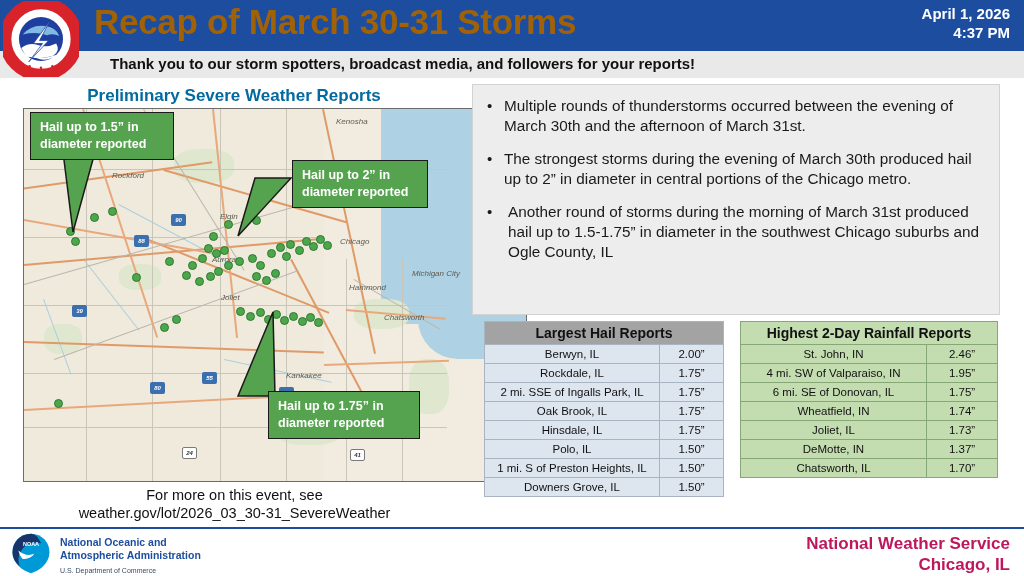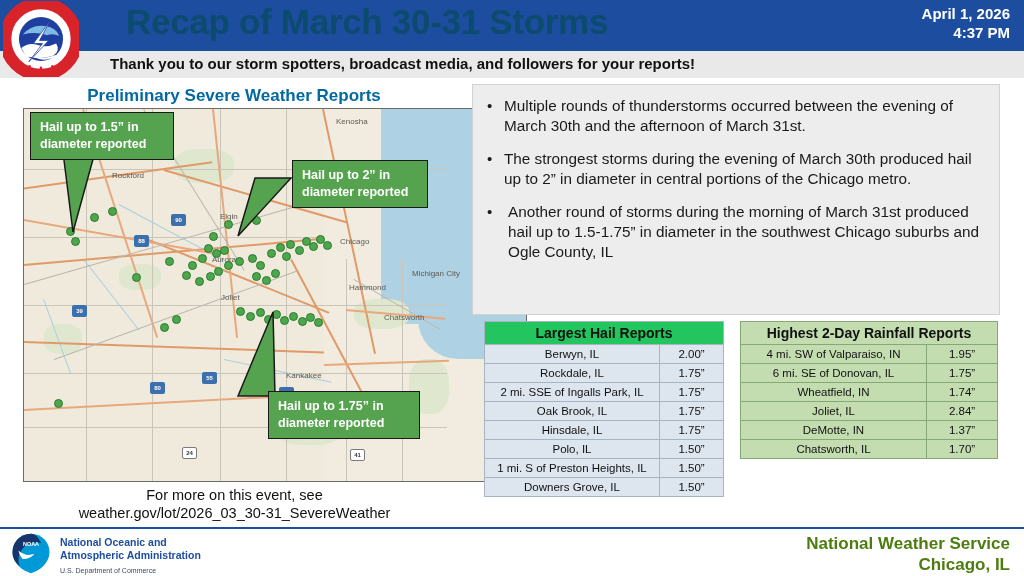--- a/index.html
+++ b/index.html
@@ -10,22 +10,22 @@
     overflow: hidden;
     position: relative;
   }
 
   
   .header-bar {
     position: absolute; left: 0; top: 0; width: 1024px; height: 51px;
     background: #1d4d9f;
   }
   .header-title {
-    position: absolute; left: 126px; top: 2px;
-    font-size: 35px; font-weight: bold; color: #0c4a6e;
+    position: absolute; left: 94px; top: 2px;
+    font-size: 35px; font-weight: bold; color: #a16207;
     letter-spacing: -0.3px; white-space: nowrap;
   }
   .header-date {
     position: absolute; right: 14px; top: 4px;
     text-align: right; color: #ffffff;
     font-size: 15px; font-weight: bold; line-height: 19px;
   }
   .subtitle-bar {
     position: absolute; left: 0; top: 51px; width: 1024px; height: 27px;
     background: #e9e9e9;
@@ -44,20 +44,21 @@
   .map-title {
     position: absolute; left: 24px; top: 86px; width: 420px;
     text-align: center; font-size: 17px; font-weight: bold; color: #0369a1;
   }
   .map-frame {
     position: absolute; left: 23px; top: 108px;
     width: 504px; height: 374px;
     border: 1.5px solid #6b6b6b;
     overflow: hidden;
     background: #f2eee2;
+    font-style: italic;
   }
   .map-land { position: absolute; inset: 0; background: #f1ecdf; }
   .map-land2 {
     position: absolute; left: 0; top: 0; width: 300px; height: 374px;
     background: #efeadc;
   }
   .lake {
     position: absolute; right: 0; top: 0; width: 145px; height: 215px;
     background: #aed2e3;
   }
@@ -127,21 +128,21 @@
   .tbl { position: absolute; border-collapse: collapse; }
   .tbl td, .tbl th {
     border: 1px solid #a9b4c2;
     font-size: 11.5px; color: #111;
     text-align: center; height: 19px; padding: 0 3px;
   }
   .tbl th {
     font-size: 14px; font-weight: bold; height: 23px;
   }
   .hail-tbl { left: 484px; top: 321px; width: 240px; }
-  .hail-tbl th { background: #22c55e; }
+  .hail-tbl th { background: #a3a3a3; }
   .hail-tbl td { background: #dde5ef; }
   .hail-tbl td.loc { width: 175px; }
   .rain-tbl { left: 740px; top: 321px; width: 258px; }
   .rain-tbl th, .rain-tbl td { border-color: #86a876; background: #c3ddb0; }
   .rain-tbl td.loc { width: 186px; }
 
   
   .footer-rule {
     position: absolute; left: 0; top: 527px; width: 1024px; height: 2px;
     background: #1d4d9f;
@@ -151,21 +152,21 @@
     background: #ffffff;
   }
   .noaa-logo { position: absolute; left: 10px; top: 532px; width: 42px; height: 42px; }
   .noaa-text {
     position: absolute; left: 60px; top: 536px;
     color: #1d4d9f; font-size: 10.5px; font-weight: bold; line-height: 13px;
   }
   .noaa-sub { font-size: 7px; font-weight: normal; color: #3a4a63; margin-top: 2px; }
   .footer-right {
     position: absolute; right: 14px; top: 533px;
-    text-align: right; color: #4d7c0f;
+    text-align: right; color: #be185d;
     font-size: 17px; font-weight: bold; line-height: 21px;
   }
 </style>
 </head>
 <body>
 
 <div class="header-bar"></div>
 <div class="subtitle-bar"></div>
 
 <svg class="nws-seal" viewBox="0 0 100 100">
@@ -397,34 +398,38 @@
 </table>
 
 <table class="tbl rain-tbl">
   <thead>
     <tr>
         <th colspan="2">Highest 2-Day Rainfall Reports</th>
       </tr>
   </thead>
   <tbody id="rain-rows">
       <tr>
+        <td class="loc">St. John, IN</td>
+        <td>2.46”</td>
+      </tr>
+      <tr>
         <td class="loc">4 mi. SW of Valparaiso, IN</td>
         <td>1.95”</td>
       </tr>
       <tr>
         <td class="loc">6 mi. SE of Donovan, IL</td>
         <td>1.75”</td>
       </tr>
       <tr>
         <td class="loc">Wheatfield, IN</td>
         <td>1.74”</td>
       </tr>
       <tr>
         <td class="loc">Joliet, IL</td>
-        <td>2.84”</td>
+        <td>1.73”</td>
       </tr>
       <tr>
         <td class="loc">DeMotte, IN</td>
         <td>1.37”</td>
       </tr>
       <tr>
         <td class="loc">Chatsworth, IL</td>
         <td>1.70”</td>
       </tr>
     </tbody>

